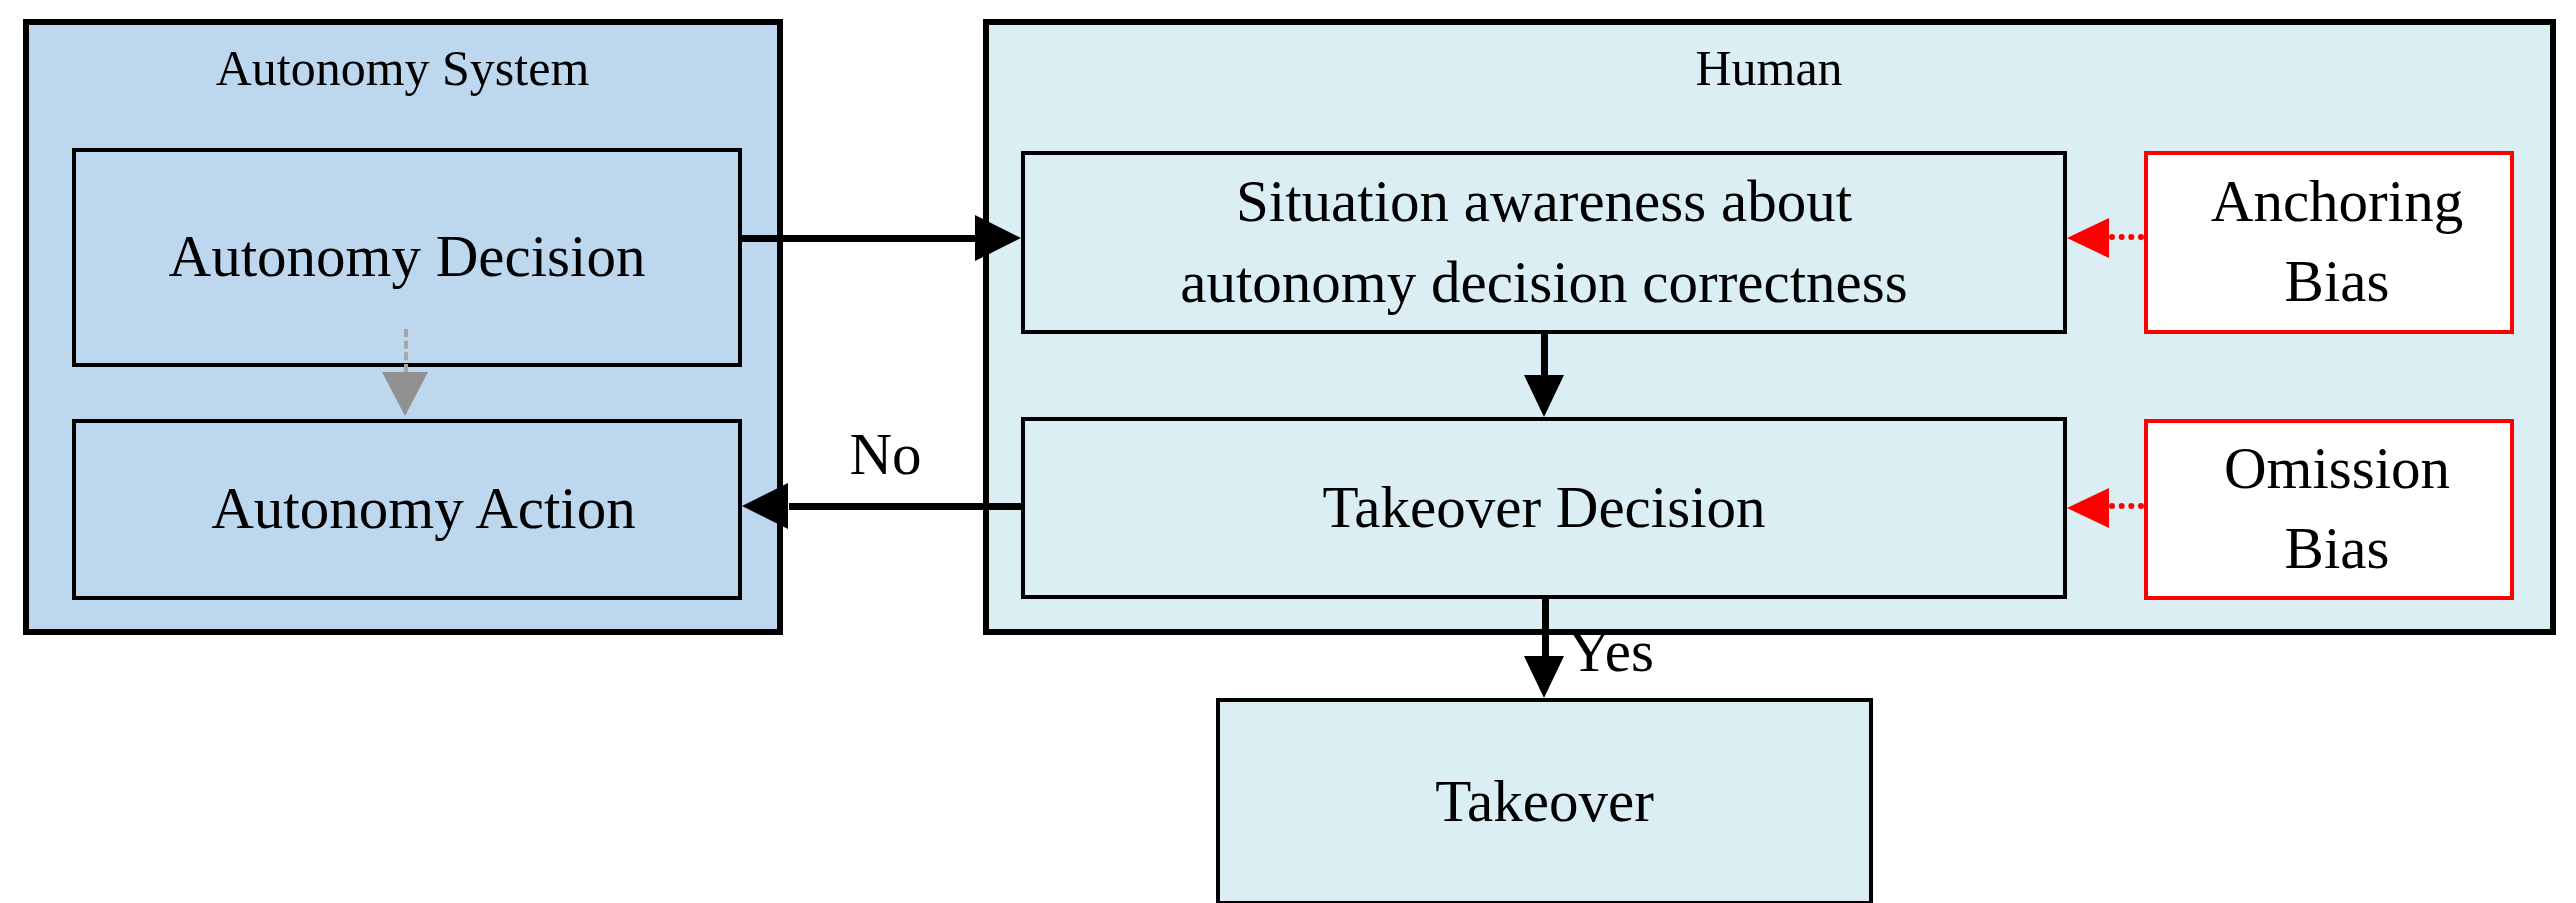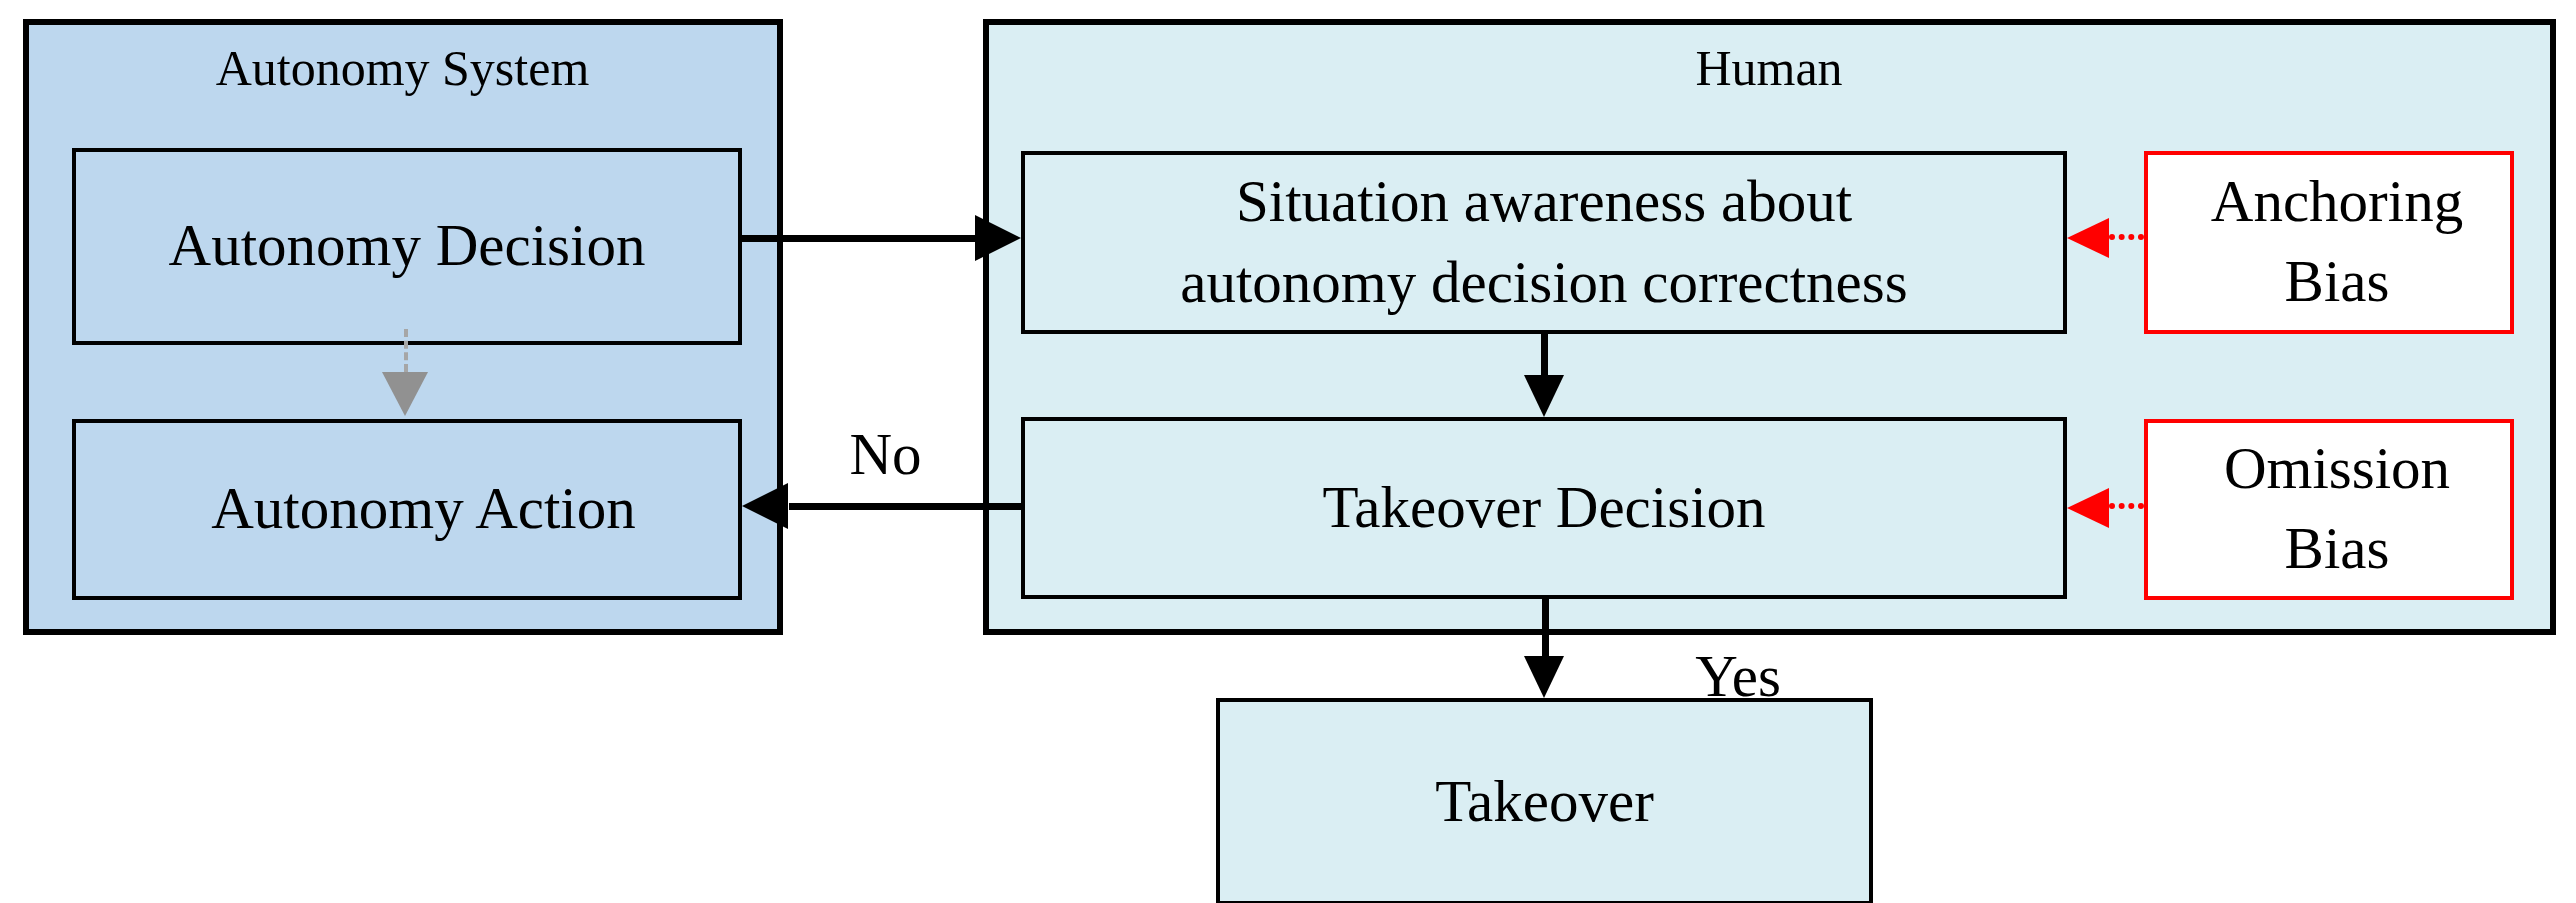--- a/index.html
+++ b/index.html
@@ -66,21 +66,21 @@
 </style>
 </head>
 <body>
 
 <div class="canvas">
 
   <div class="container autonomy" style="left:23px; top:18.5px; width:760px; height:616px;">
 
     <div class="group-title" style="left:0; top:15px; width:747px;">Autonomy System</div>
 
-    <div class="node autonomy-fill" style="left:43px; top:123px; width:670px; height:197px;">
+    <div class="node autonomy-fill" style="left:43px; top:123px; width:670px; height:219px;">
       <div>Autonomy Decision</div>
     </div>
 
     <div class="dashed-vstem" style="left:375px; top:304px; height:43px;"></div>
     <div class="tri tri-down-gray" style="left:353px; top:347px;"></div>
 
     <div class="node autonomy-fill" style="left:43px; top:394px; width:670px; height:181px;padding-left:33px;">
       <div>Autonomy Action</div>
     </div>
   </div>
@@ -120,20 +120,20 @@
 
   <div class="hstem" style="left:742px; top:235px; width:233px;"></div>
   <div class="tri tri-right-black" style="left:975px; top:215px;"></div>
 
   <div class="tri tri-left-black" style="left:742px; top:483px;"></div>
   <div class="hstem" style="left:789px; top:503px; width:235px;"></div>
   <div class="edge-label" style="left:793px; top:422px; width:185px; text-align:center;">No</div>
 
   <div class="vstem" style="left:1542px; top:599px; height:57px;"></div>
   <div class="tri tri-down-black" style="left:1524px; top:656px;"></div>
-  <div class="edge-label" style="left:1568px; top:619px; width:213px; text-align:right;margin-top:25px;">Yes</div>
+  <div class="edge-label" style="left:1568px; top:619px; width:213px; text-align:left;">Yes</div>
 
   <div class="node human-fill" style="left:1216px; top:698px; width:657px; height:207px;">
     <div>Takeover</div>
   </div>
 
 </div>
 
 
 </body></html>

